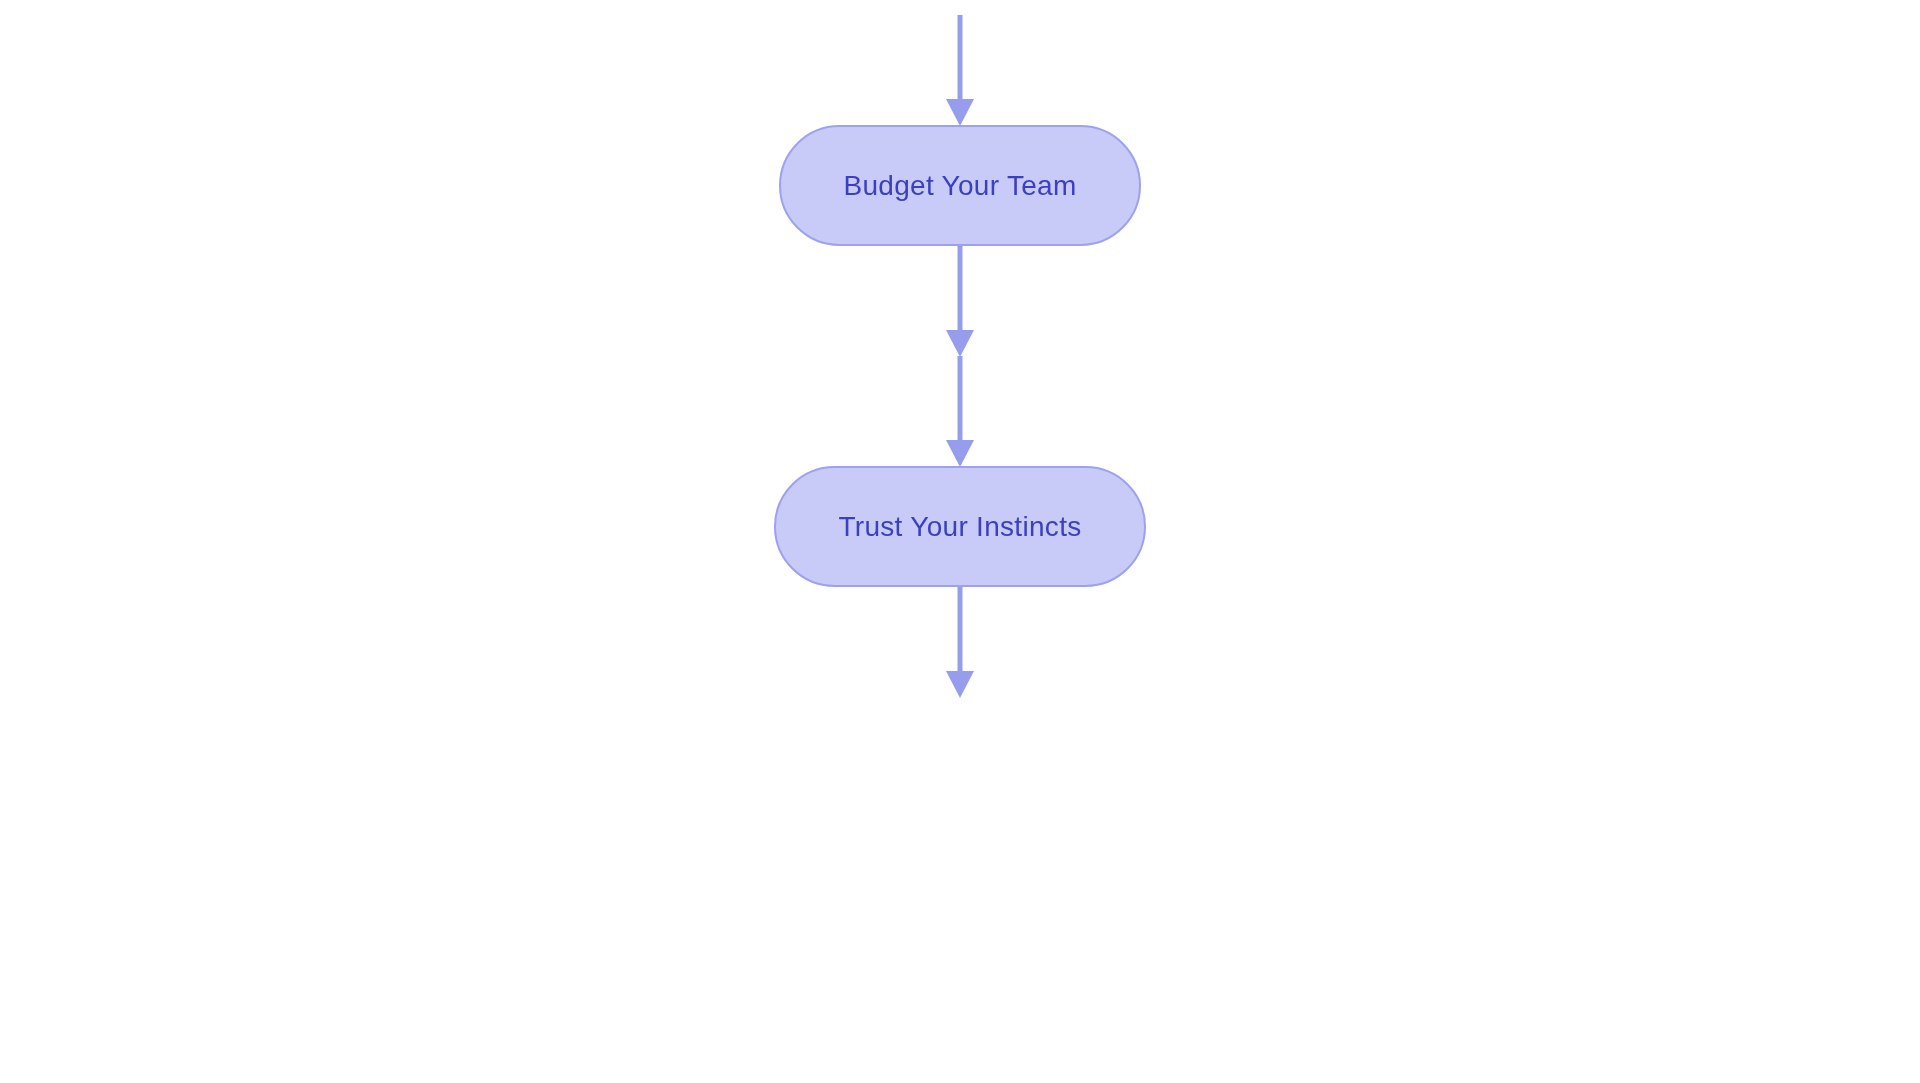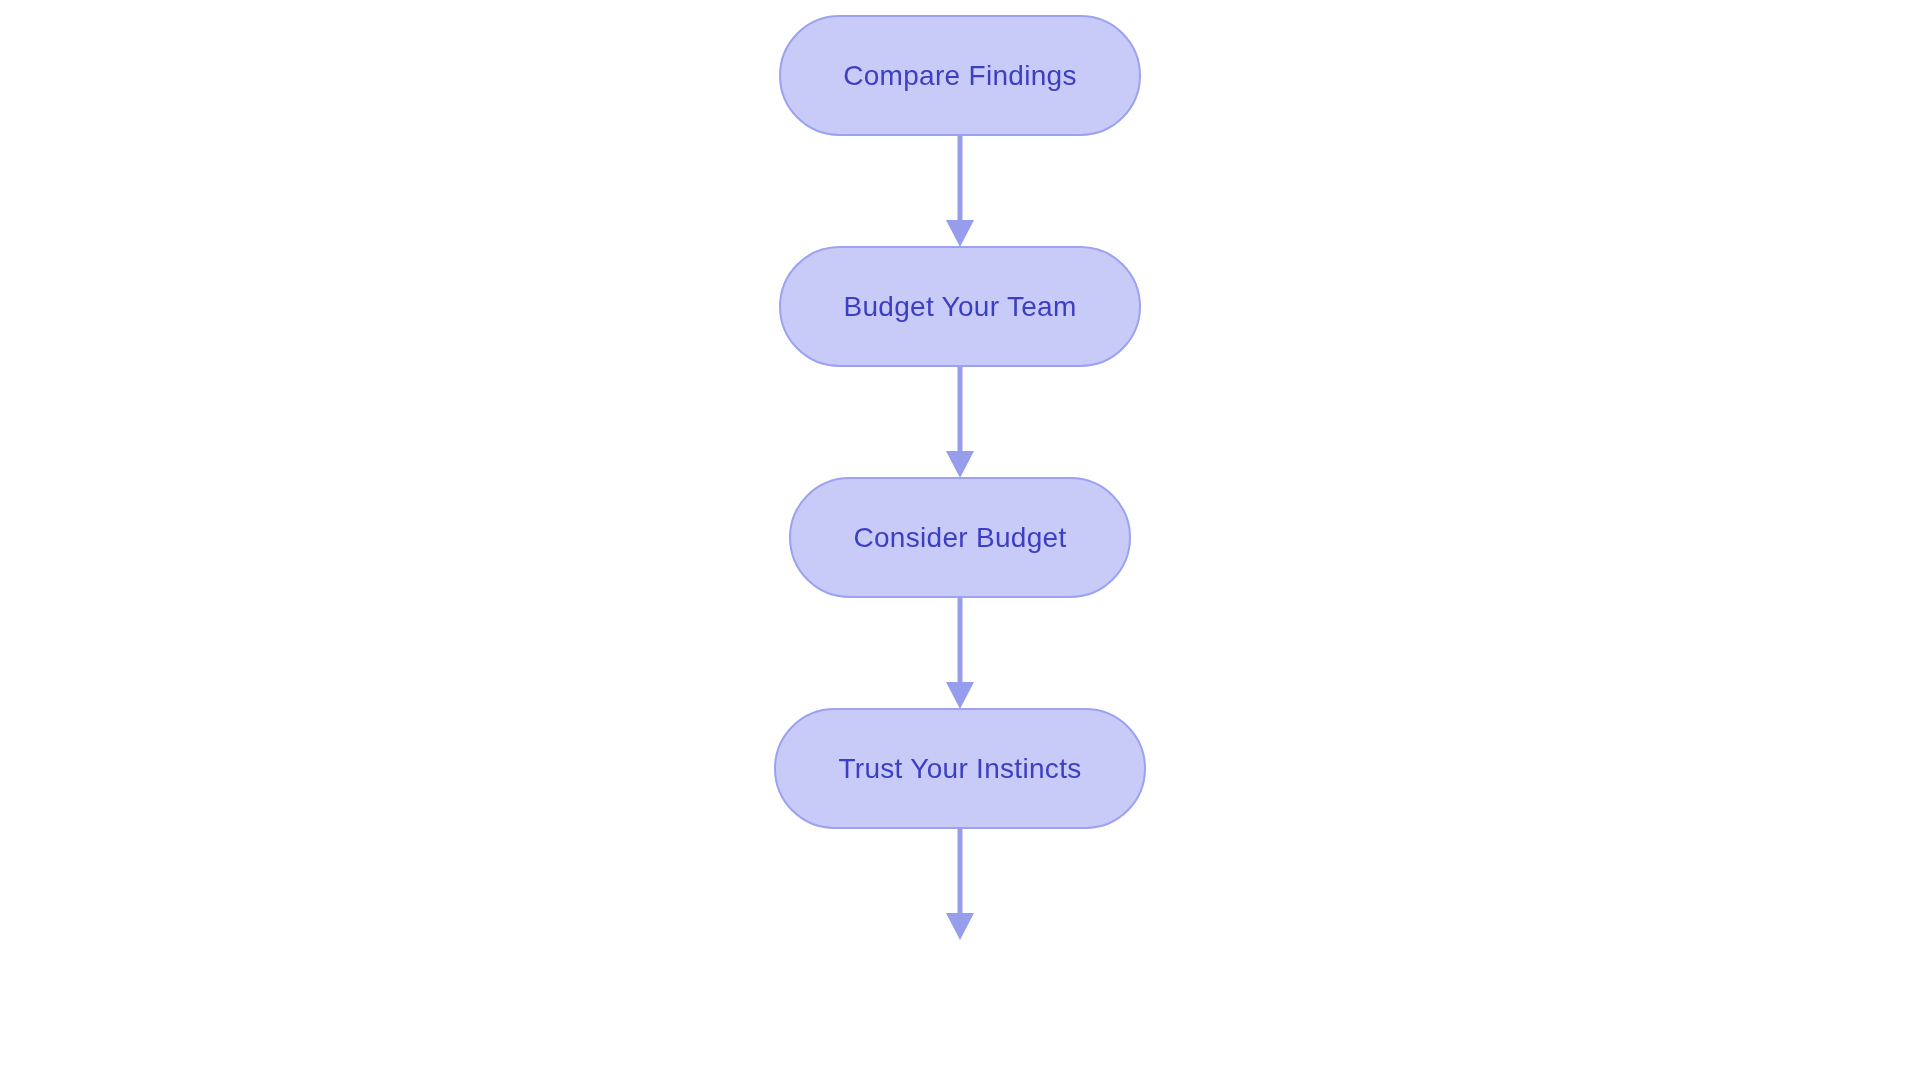--- a/index.html
+++ b/index.html
@@ -69,41 +69,35 @@
     border-left: 14px solid transparent;
     border-right: 14px solid transparent;
     border-top: 27px solid var(--arrow);
   }
 </style>
 </head>
 <body>
 
 <div class="canvas">
 
-  <div class="node">
-    <span>Compare Findings</span>
-  </div>
 
   <div class="connector">
     <div class="shaft"></div>
     <div class="head"></div>
   </div>
 
   <div class="node">
     <span>Budget Your Team</span>
   </div>
 
   <div class="connector">
     <div class="shaft"></div>
     <div class="head"></div>
   </div>
 
-  <div class="node">
-    <span>Consider Budget</span>
-  </div>
 
   <div class="connector">
     <div class="shaft"></div>
     <div class="head"></div>
   </div>
 
   <div class="node">
     <span>Trust Your Instincts</span>
   </div>
 

